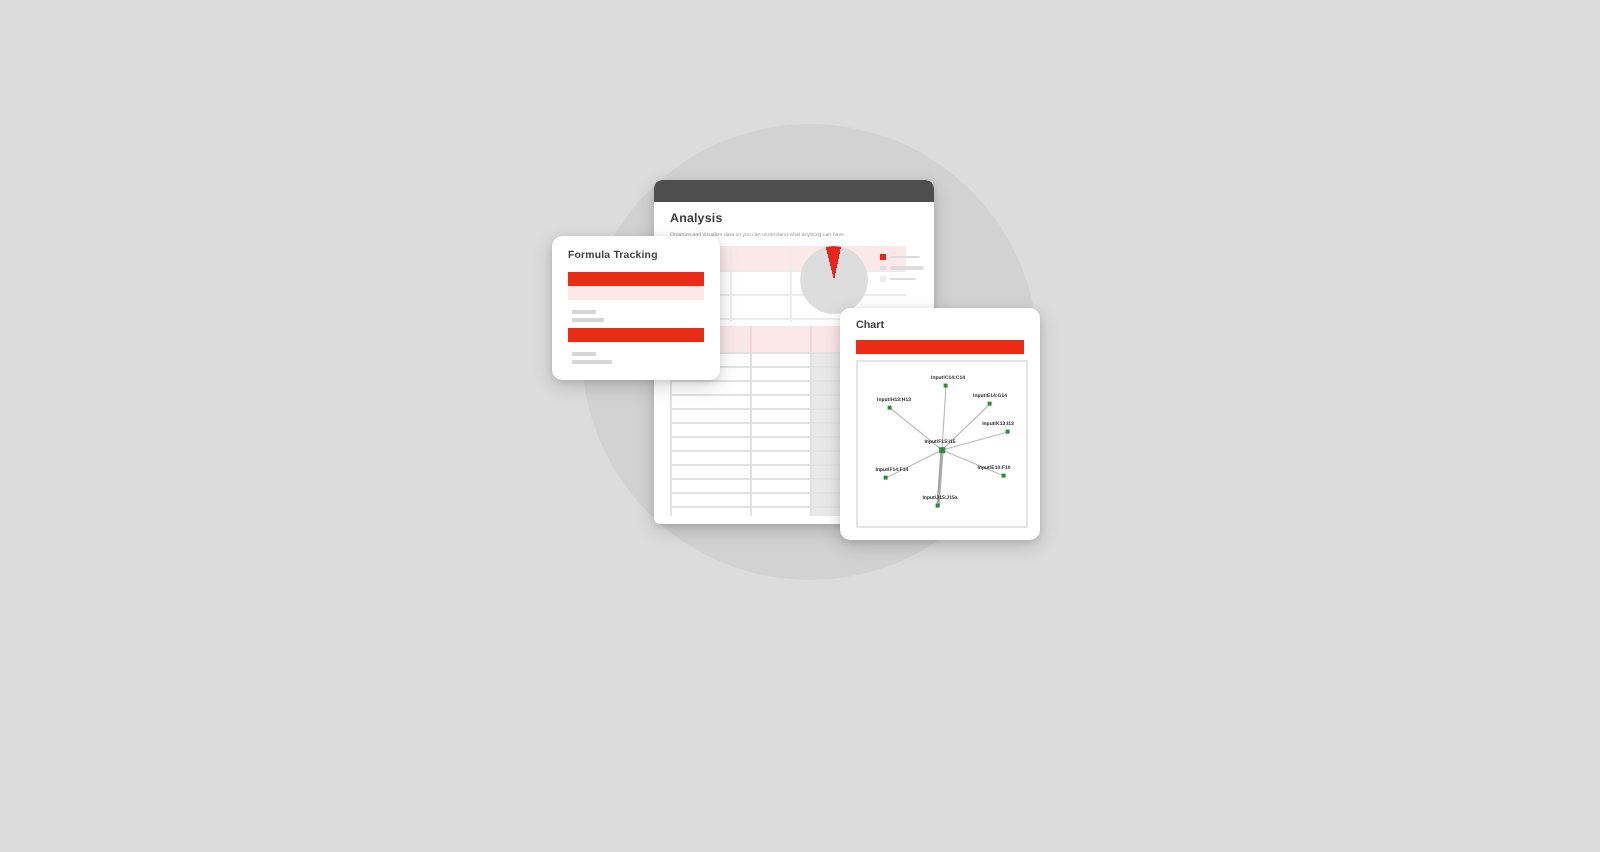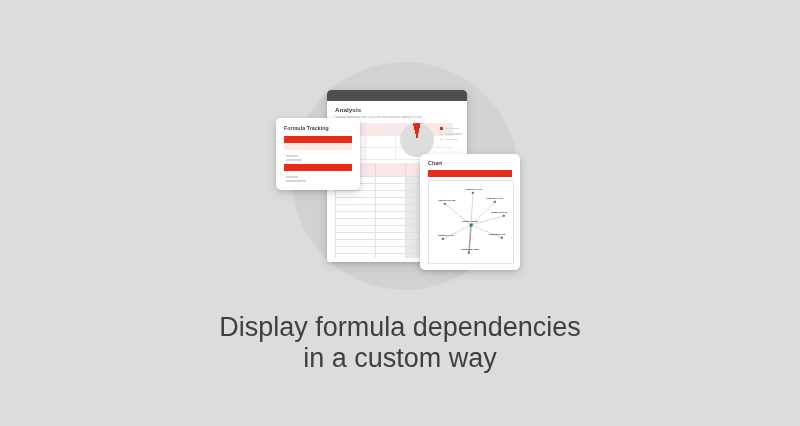--- a/index.html
+++ b/index.html
@@ -386,18 +386,14 @@
       <span class="glabel" style="left:66px;top:17px;">Input!E14:G14</span>
       <span class="glabel" style="left:18px;top:19px;">Input!H13:H13</span>
       <span class="glabel" style="left:70px;top:31px;">Input!K13:I13</span>
       <span class="glabel" style="left:68px;top:53px;">Input!E10:F10</span>
       <span class="glabel" style="left:17px;top:54px;">Input!F14:F14</span>
       <span class="glabel" style="left:41px;top:68px;">Input!J15:J15a</span>
       <span class="glabel" style="left:41px;top:40px;">Input!F15:I15</span>
     </div>
   </div>
 
-  <div id="caption">
-    <div>Display formula dependencies</div>
-    <div>in a custom way</div>
-  </div>
 
 </div>
 
 </body></html>

